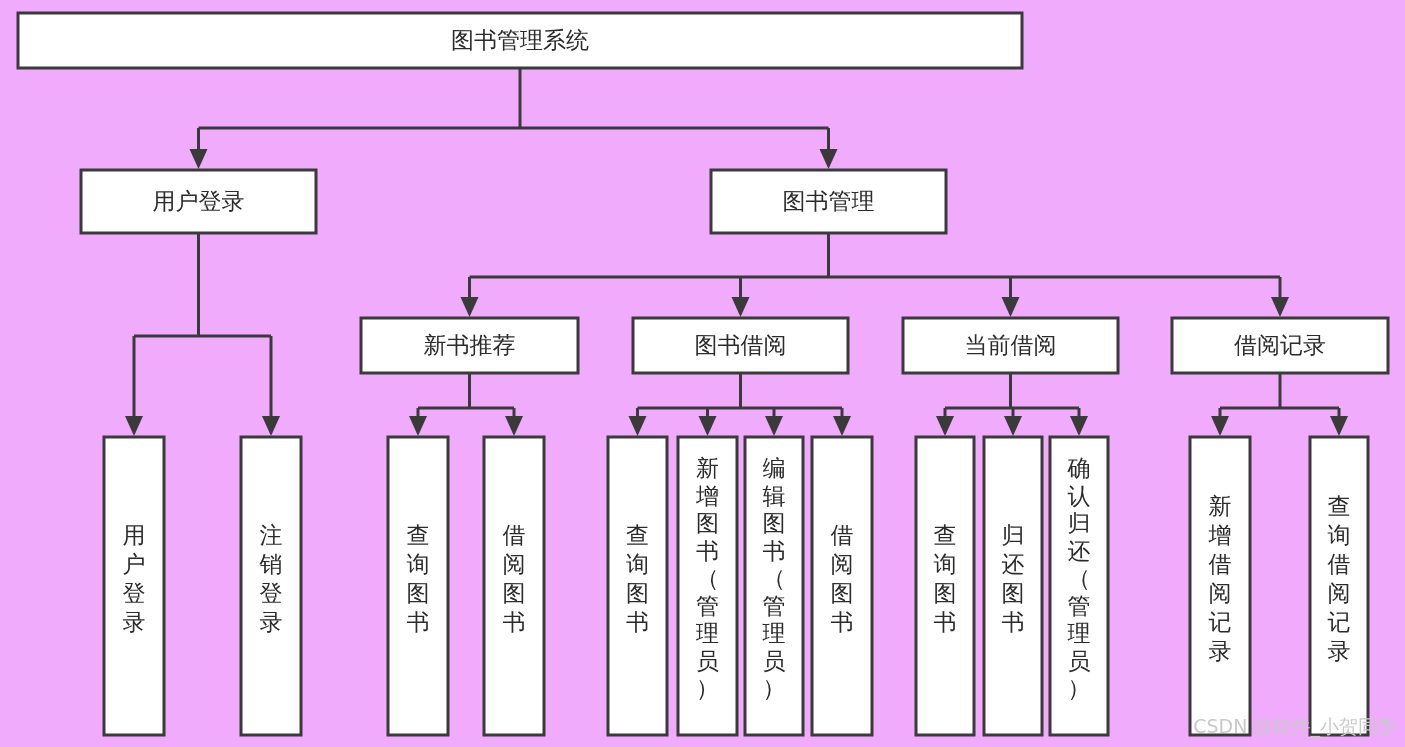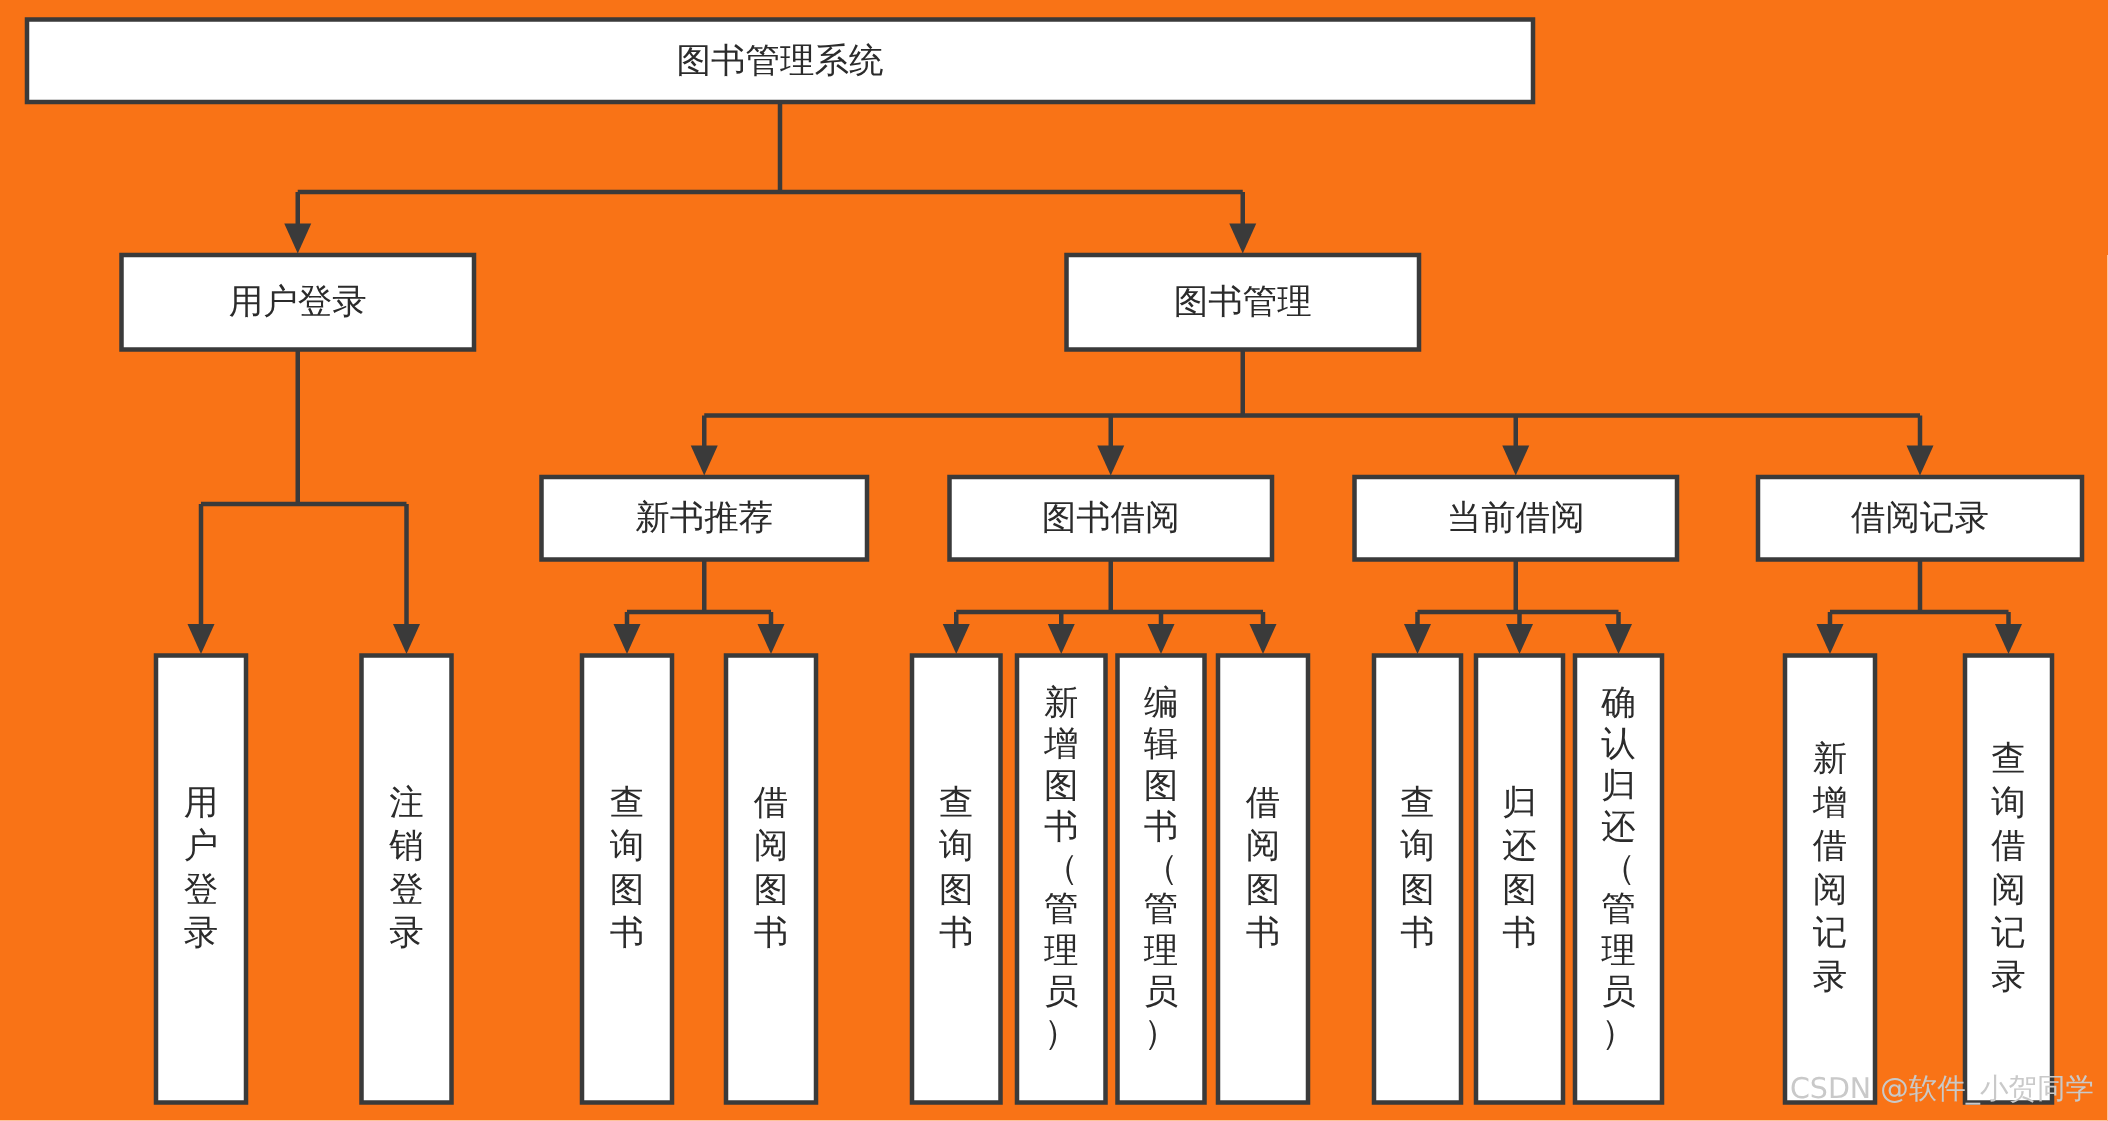--- a/index.html
+++ b/index.html
@@ -11,21 +11,21 @@
   body {
     width: 1405px;
     height: 747px;
     overflow: hidden;
     font-family: "DejaVu Sans", "Liberation Sans", sans-serif;
   }
   #diagram-root {
     position: relative;
     width: 1405px;
     height: 747px;
-    background: #f97316;
+    background: #f0abfc;
   }
   svg.diagram-canvas {
     position: absolute;
     top: 0;
     left: 0;
     width: 1405px;
     height: 747px;
     display: block;
   }
   .node-box {

